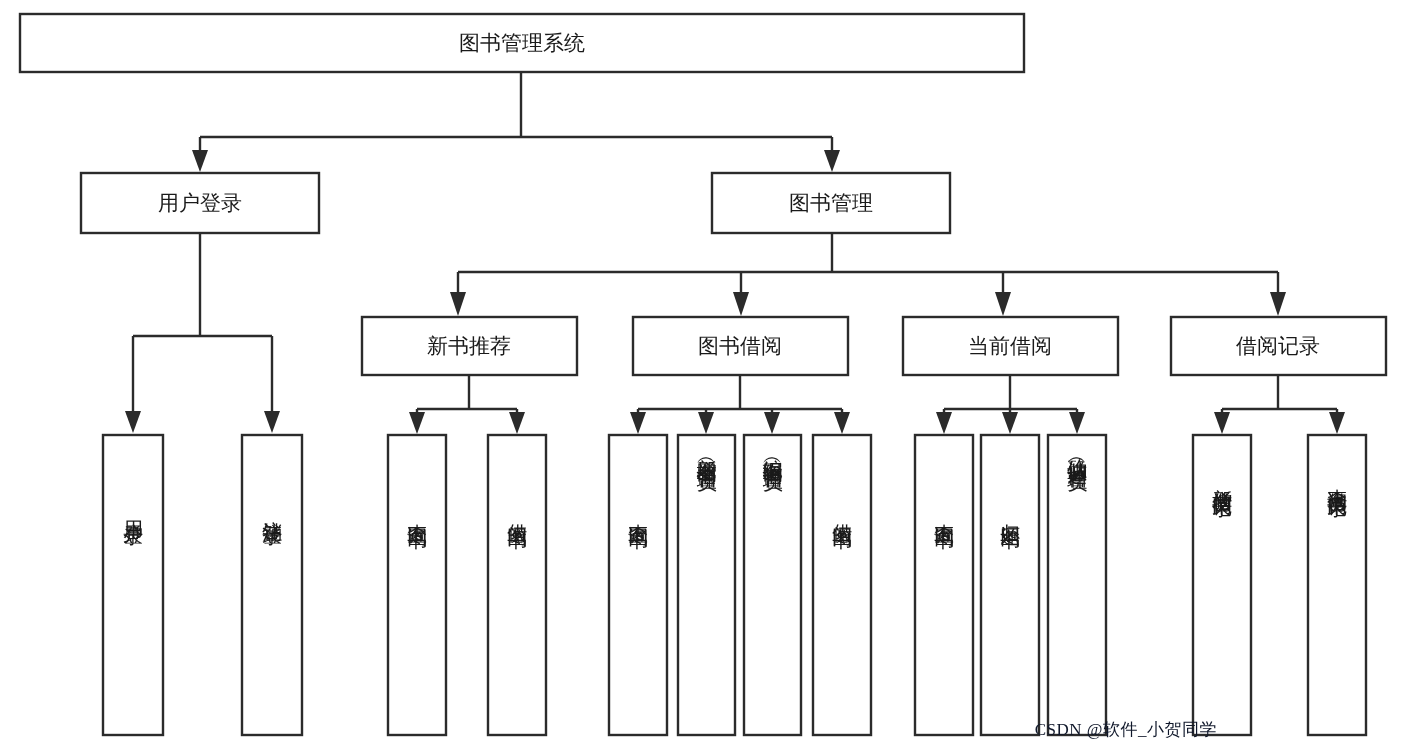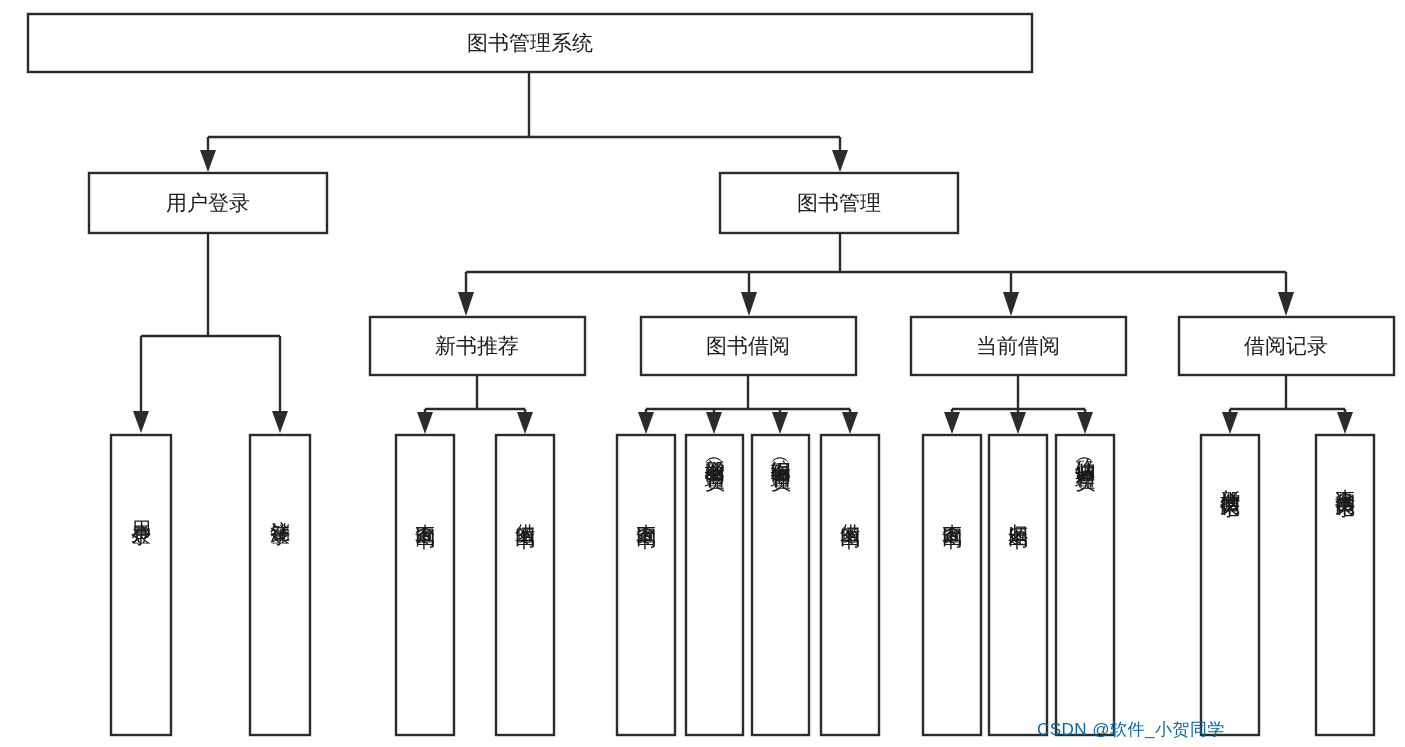--- a/index.html
+++ b/index.html
@@ -11,21 +11,20 @@
     width: 1405px;
     height: 747px;
     font-family: "Liberation Sans", "DejaVu Sans", sans-serif;
     overflow: hidden;
     position: relative;
   }
   #diagram-root {
     position: relative;
     width: 1231px;
     height: 747px;
-    margin-left: 8px;
   }
   svg.flow {
     position: absolute;
     top: 0;
     left: 0;
     width: 1405px;
     height: 747px;
   }
   .node-box {
     fill: #ffffff;
@@ -62,23 +61,23 @@
     display: flex;
     align-items: center;
     justify-content: flex-start;
     white-space: nowrap;
     pointer-events: none;
   }
   .watermark {
     position: absolute;
     right: 14px;
     bottom: 6px;
-    font-family: Liberation Sans, sans-serif;
+    font-family: Liberation Serif, serif;
     font-size: 17px;
-    color: #0369a1;
+    color: #0f172a;
     letter-spacing: 0.5px;
     white-space: nowrap;
   }
 </style>
 </head>
 <body>
 
 <div id="diagram-root">
 
   <svg class="flow" viewBox="0 0 1405 747">

